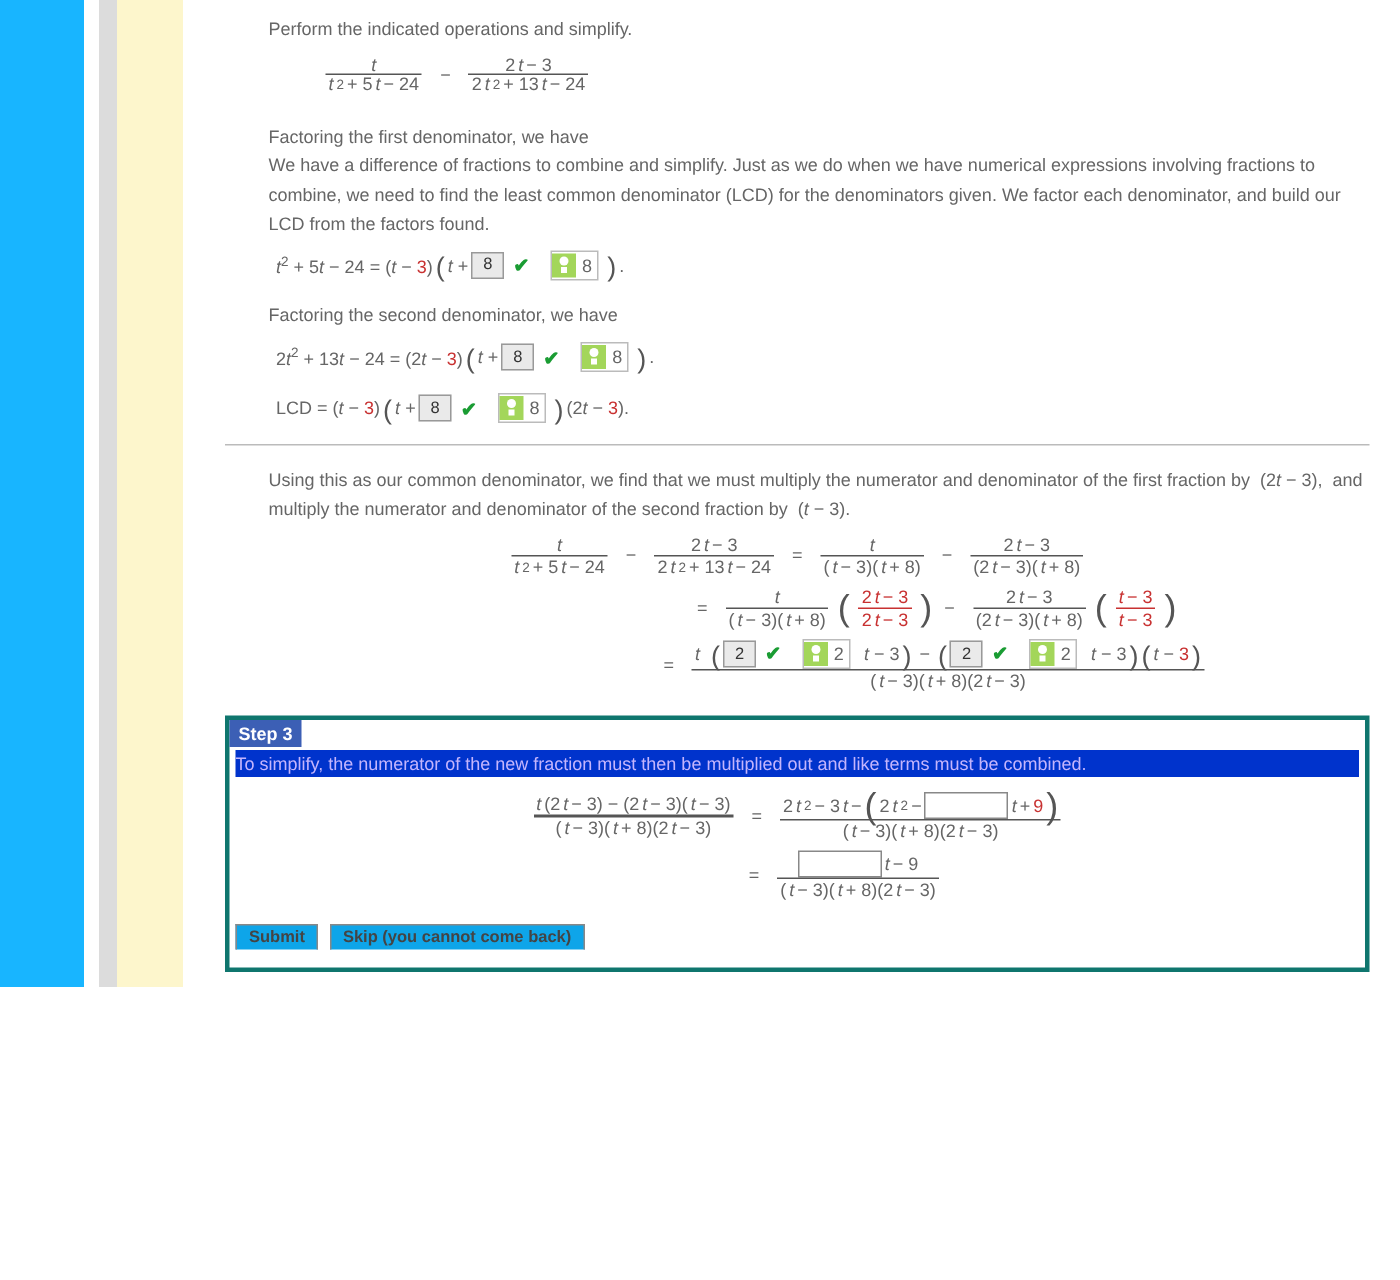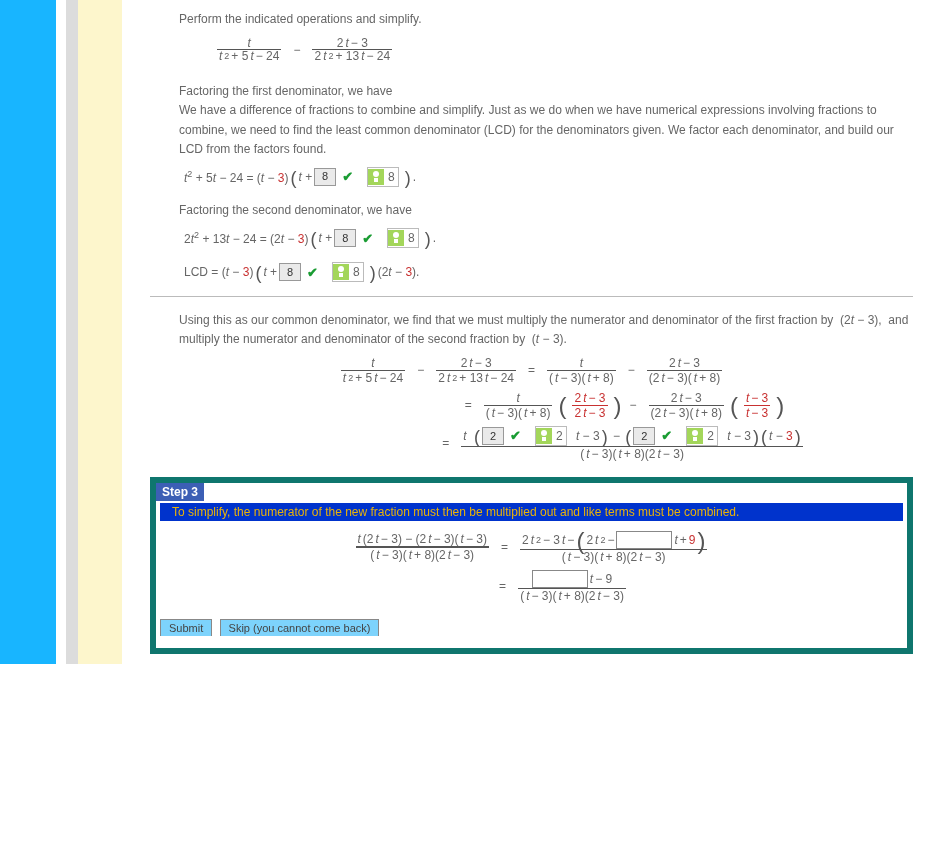--- a/index.html
+++ b/index.html
@@ -145,59 +145,60 @@
     top:1px;
   }
   .paren-mid {
     font-size: 18px;
     color: #555;
     line-height: 0;
     position:relative;
     top:1px;
   }
   .step3-box {
-    border: 6px solid #0f766e;
+    border: 3px solid #0f766e;
     margin-top: 16px;
     padding-bottom: 12px;
   }
   .step3-header {
     background: #3c5fb5;
     color: #fff;
     font-weight: bold;
     padding: 2px 6px;
     display: inline-block;
     font-size:12px;
   }
   .step3-highlight {
     background: #0033cc;
-    color: #eab308;
-    padding: 2px 12px;
+    color: #c4b5fd;
+    padding: 2px 0;
     margin: 2px 4px 10px 4px;
     font-size: 12px;
   }
   .empty-input {
     display: inline-block;
     width: 54px;
     height: 16px;
     border: 1px solid #888;
     background: #fff;
     vertical-align: middle;
   }
   .buttons {
     margin: 16px 0 0 4px;
   }
   .btn {
     display: inline-block;
     border: 1px solid #888;
     border-bottom:none;
-    background: #7dd3fc;
+    background: #0ea5e9;
     color: #444;
     font-size: 11px;
     padding: 2px 8px;
     margin-right: 4px;
+    font-weight: bold;
   }
   .underline{border-bottom:1px solid #555;}
 </style>
 </head>
 <body>
 
 <div class="blue-bar"></div>
 <div class="grey-bar"></div>
 <div class="cream-bar"></div>
 

